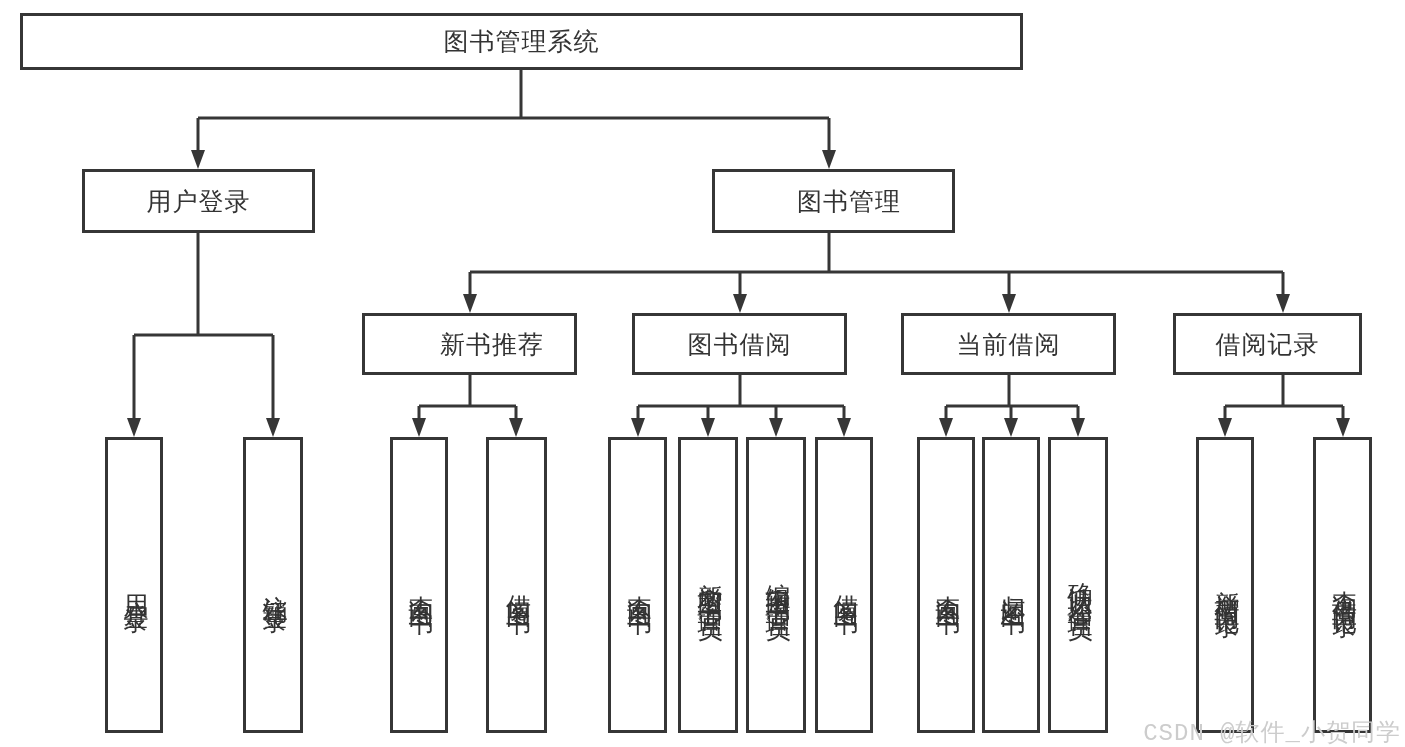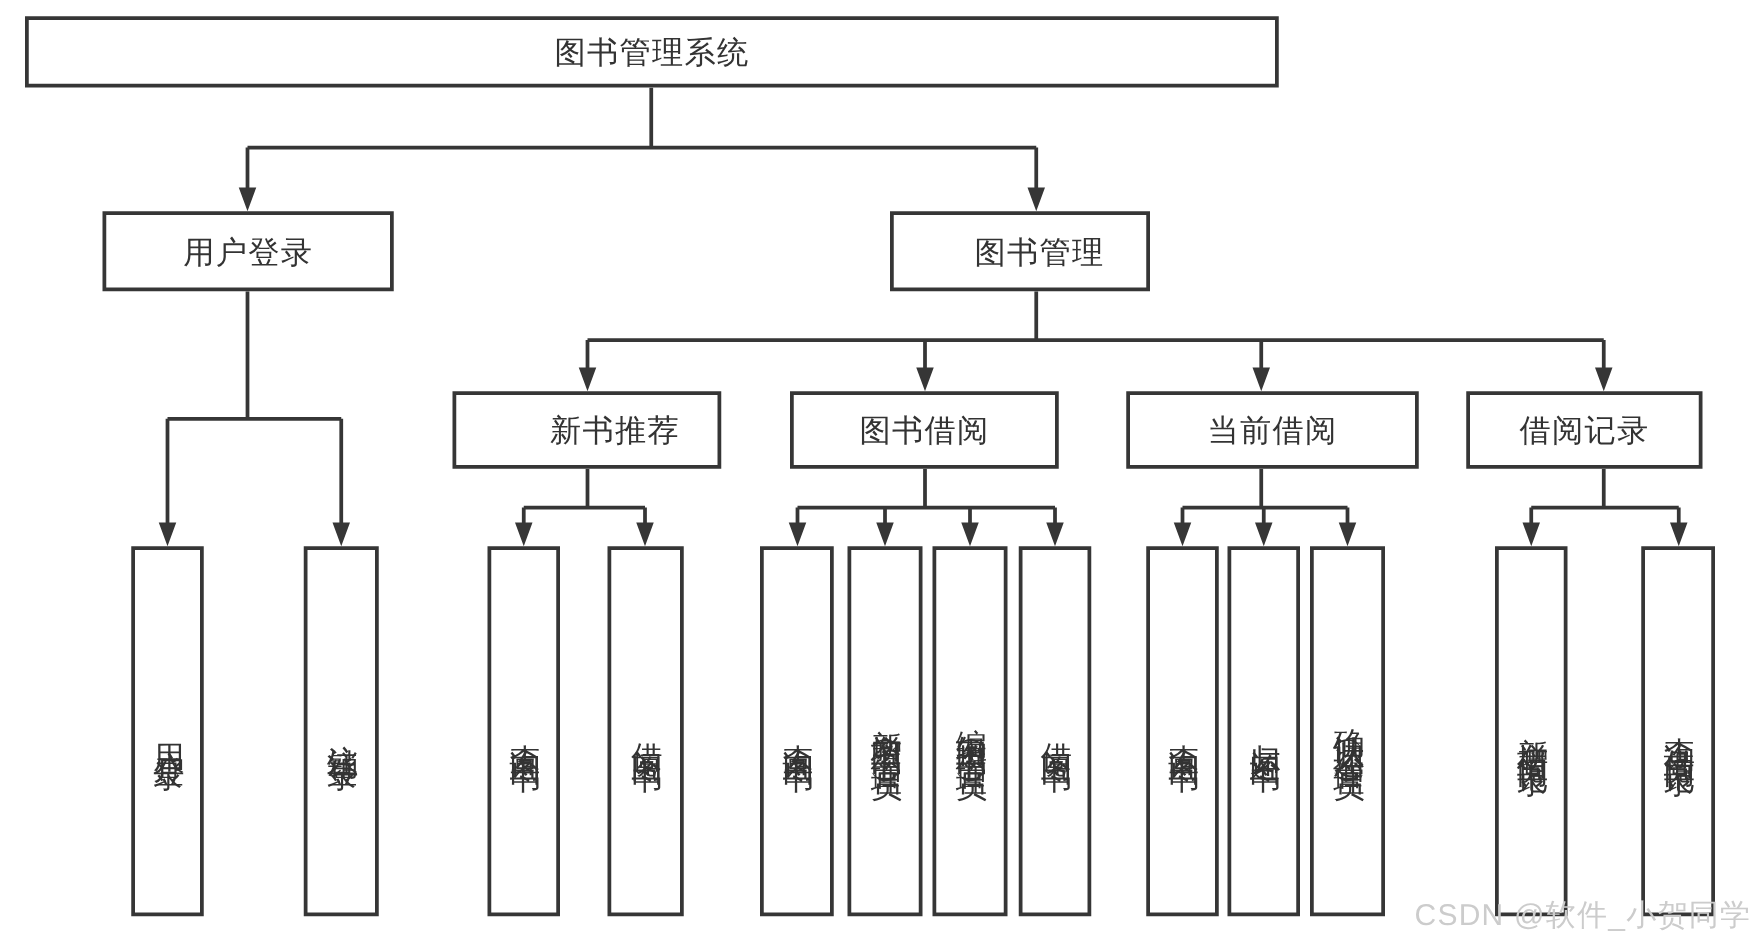--- a/index.html
+++ b/index.html
@@ -1,20 +1,20 @@
 <!DOCTYPE html>
 <html><head>
 <meta charset="utf-8">
 <style>
   html,body { margin:0; padding:0; background:#ffffff; }
   .stage {
     position:relative;
     width:1405px; height:747px;
     background:#ffffff;
-    font-family:Liberation Sans, sans-serif;
+    font-family:Liberation Mono, monospace;
     overflow:hidden;
     border-radius:15px;
   }
   svg.connectors { position:absolute; left:0; top:0; z-index:0; }
   .node {
     position:absolute;
     box-sizing:border-box;
     background:#ffffff;
     border:3px solid #363636;
     color:#333333;
@@ -73,31 +73,31 @@
              M1336,418 L1350,418 L1343,437 Z"></path>
   </svg>
 
   <div class="node h-node" style="left:20px; top:13px; width:1003px; height:57px;">
     <span>图书管理系统</span>
   </div>
 
   <div class="node h-node" style="left:82px; top:169px; width:233px; height:64px;">
     <span>用户登录</span>
   </div>
-  <div class="node h-node" style="left:712px; top:169px; width:208px; height:64px;padding-left:31px;">
+  <div class="node h-node" style="left:712px; top:169px; width:243px; height:64px;padding-left:31px;">
     <span>图书管理</span>
   </div>
 
   <div class="node h-node" style="left:362px; top:313px; width:215px; height:62px;padding-left:45px;">
     <span>新书推荐</span>
   </div>
   <div class="node h-node" style="left:632px; top:313px; width:215px; height:62px;justify-content:center;">
     <span>图书借阅</span>
   </div>
-  <div class="node h-node" style="left:901px; top:313px; width:234px; height:62px;">
+  <div class="node h-node" style="left:901px; top:313px; width:215px; height:62px;">
     <span>当前借阅</span>
   </div>
   <div class="node h-node" style="left:1173px; top:313px; width:189px; height:62px;text-align:right;">
     <span>借阅记录</span>
   </div>
 
   <div class="node v-node" style="left:105px; top:437px; width:58px; height:296px;">
     <span class="vtext">用户登录</span>
   </div>
   <div class="node v-node" style="left:243px; top:437px; width:60px; height:296px;">

